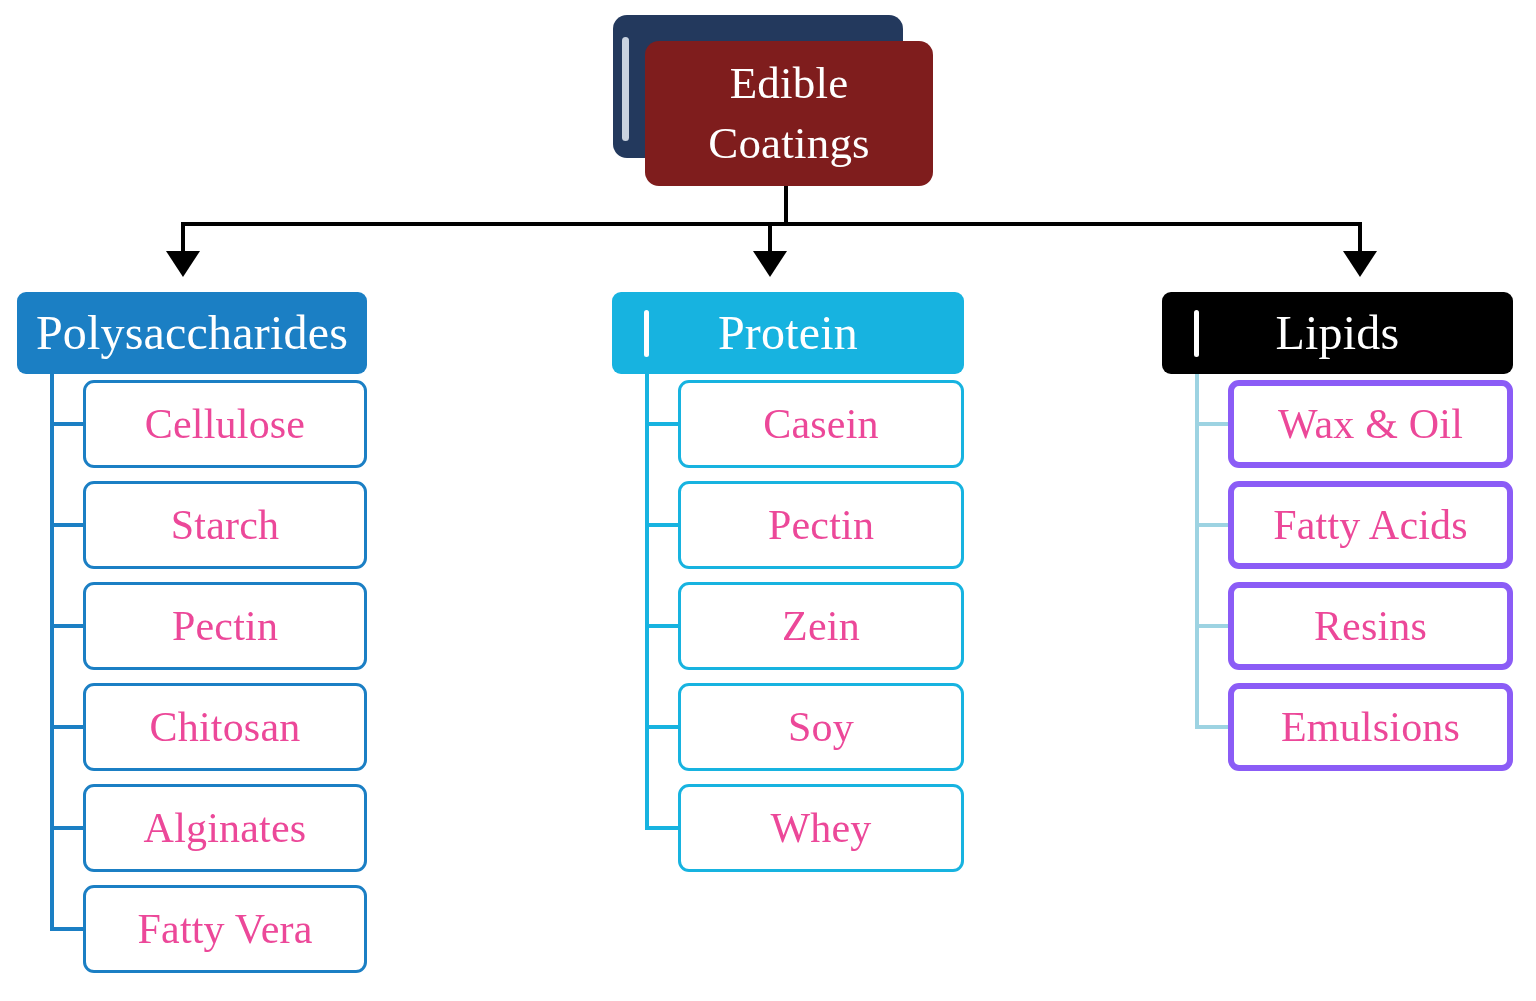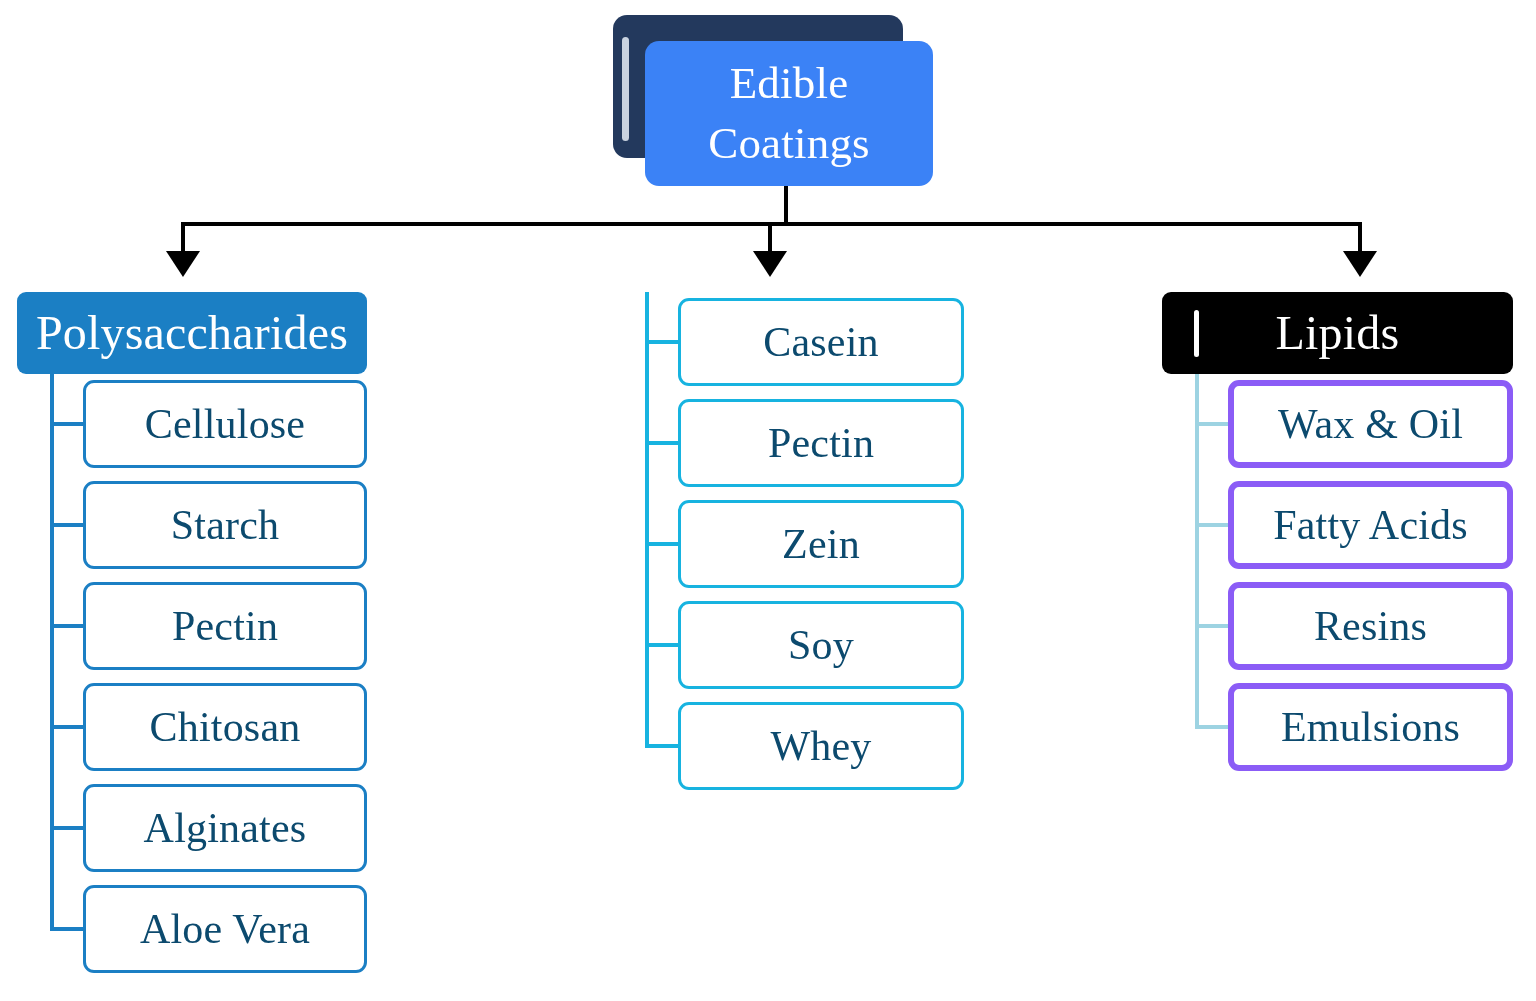--- a/index.html
+++ b/index.html
@@ -40,21 +40,21 @@
     height: 104px;
     background: #c9d3e0;
     border-radius: 4px;
   }
   .root-card {
     position: absolute;
     left: 645px;
     top: 41px;
     width: 288px;
     height: 145px;
-    background: #3b82f6;
+    background: #7f1d1d;
     border-radius: 14px;
     display: flex;
     align-items: center;
     justify-content: center;
   }
   .root-label {
     color: #ffffff;
     font-size: 45px;
     line-height: 1.32;
     text-align: center;
@@ -164,21 +164,21 @@
     box-sizing: border-box;
     display: flex;
     align-items: center;
     justify-content: center;
   }
   .col-poly .child-box    { border: 3px solid #1b7fc4; }
   .col-protein .child-box { border: 3px solid #17b3e0; }
   .col-lipid .child-box   { border: 6px solid #8b5cf6; }
 
   .child-label {
-    color: #0c4a6e;
+    color: #ec4899;
     font-size: 42px;
     line-height: 1;
     letter-spacing: 0.2px;
   }
 </style>
 </head>
 <body>
 
 <div id="canvas">
 
@@ -237,27 +237,31 @@
       <div class="child-row">
         <div class="stub"></div>
         <div class="child-box">
           <span class="child-label">Alginates</span>
         </div>
       </div>
 
       <div class="child-row">
         <div class="stub"></div>
         <div class="child-box">
-          <span class="child-label">Aloe Vera</span>
+          <span class="child-label">Fatty Vera</span>
         </div>
       </div>
     </div>
   </div>
 
   <div class="column col-protein">
+    <div class="cat-header">
+      <div class="cat-accent"></div>
+      <span class="cat-label">Protein</span>
+    </div>
     <div class="children">
       <div class="trunk" style="height: 456px;"></div>
 
       <div class="child-row">
         <div class="stub"></div>
         <div class="child-box">
           <span class="child-label">Casein</span>
         </div>
       </div>
 

